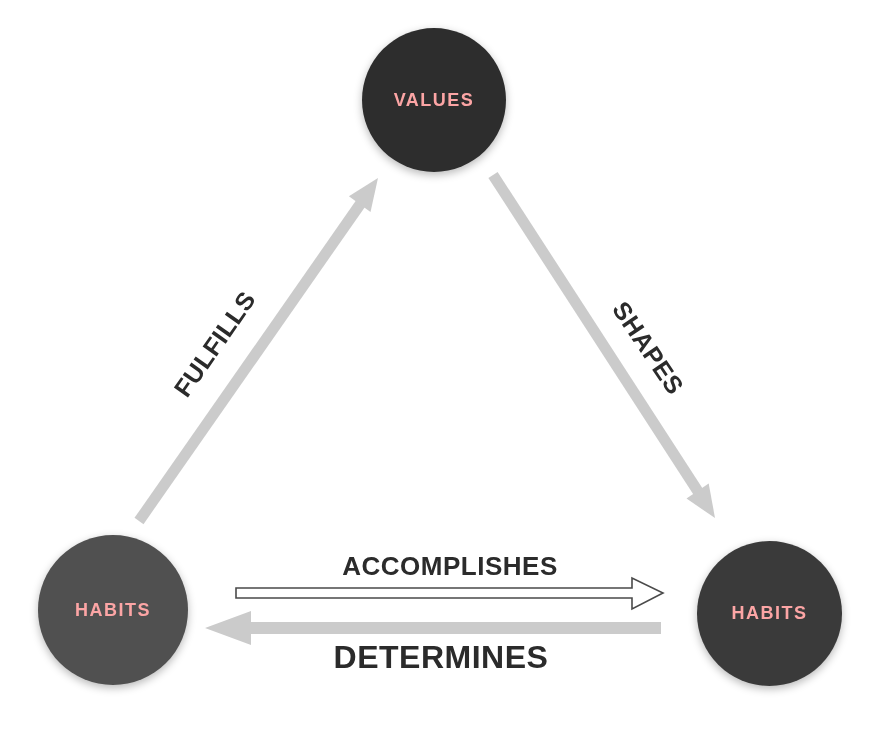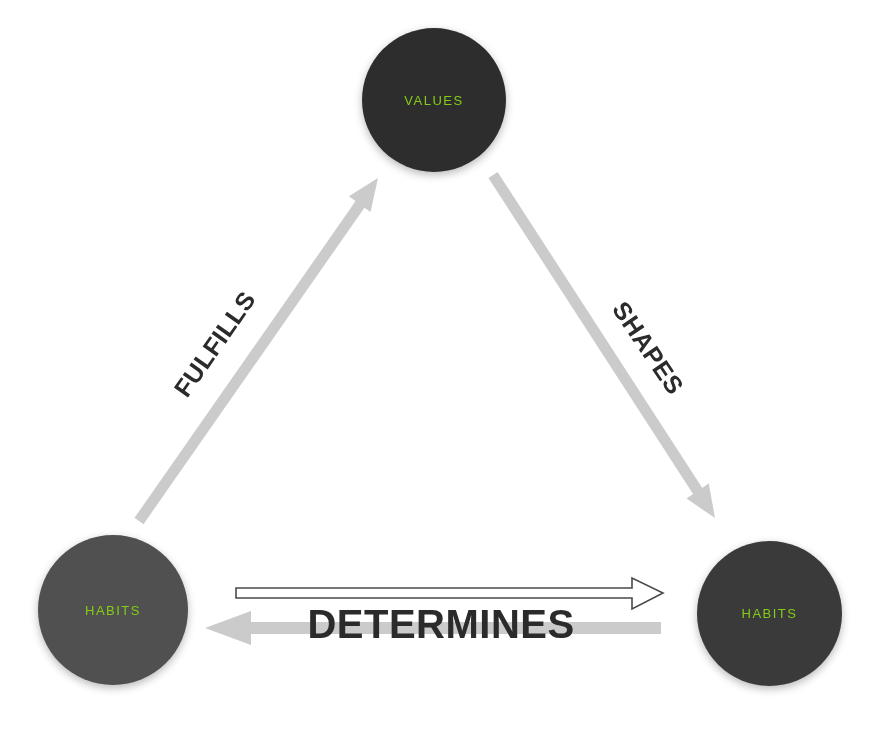--- a/index.html
+++ b/index.html
@@ -22,23 +22,23 @@
 
   .node {
     position: absolute;
     border-radius: 50%;
     display: flex;
     align-items: center;
     justify-content: center;
     box-shadow: 0 3px 8px rgba(0,0,0,0.28);
   }
   .node span {
-    color: #84cc16;
-    font-size: 13px;
-    font-weight: 400;
+    color: #fca5a5;
+    font-size: 18px;
+    font-weight: 700;
     letter-spacing: 1.5px;
   }
   .node-values { left: 362px; top: 28px;  width: 144px; height: 144px; background: #2d2d2d; }
   .node-habits { left: 38px;  top: 535px; width: 150px; height: 150px; background: #505050; }
   .node-goals  { left: 697px; top: 541px; width: 145px; height: 145px; background: #3a3a3a; }
 
   .edge-label {
     position: absolute;
     color: #2b2b2b;
     font-weight: bold;
@@ -56,22 +56,22 @@
     letter-spacing: 0.5px;
     transform: translate(-50%, -50%) rotate(56deg);
   }
   .label-accomplishes {
     left: 450px; top: 566px;
     font-size: 26px;
     letter-spacing: 0.5px;
     transform: translate(-50%, -50%);
   }
   .label-determines {
-    left: 441px; top: 624px;
-    font-size: 40px;
+    left: 441px; top: 657px;
+    font-size: 32px;
     letter-spacing: 0.5px;
     transform: translate(-50%, -50%);
   }
 </style>
 </head>
 <body>
 
 <div class="canvas">
 
   <svg class="arrow-layer" viewBox="0 0 892 739" xmlns="http://www.w3.org/2000/svg">
@@ -104,16 +104,17 @@
   </div>
 
   <div class="node node-goals">
     <span>HABITS</span>
   </div>
 
   <div class="edge-label label-fulfills">FULFILLS</div>
 
   <div class="edge-label label-shapes">SHAPES</div>
 
+  <div class="edge-label label-accomplishes">ACCOMPLISHES</div>
 
   <div class="edge-label label-determines">DETERMINES</div>
 
 </div>
 
 </body></html>

